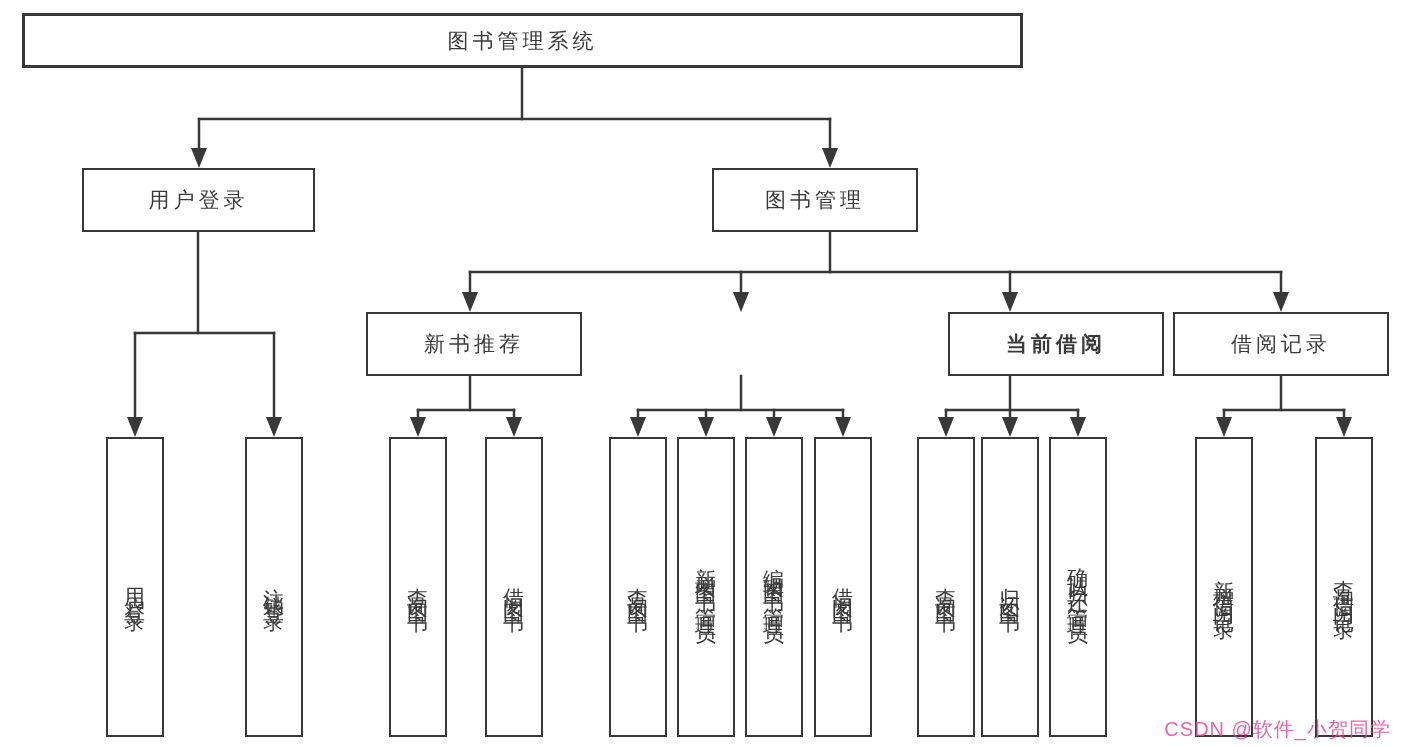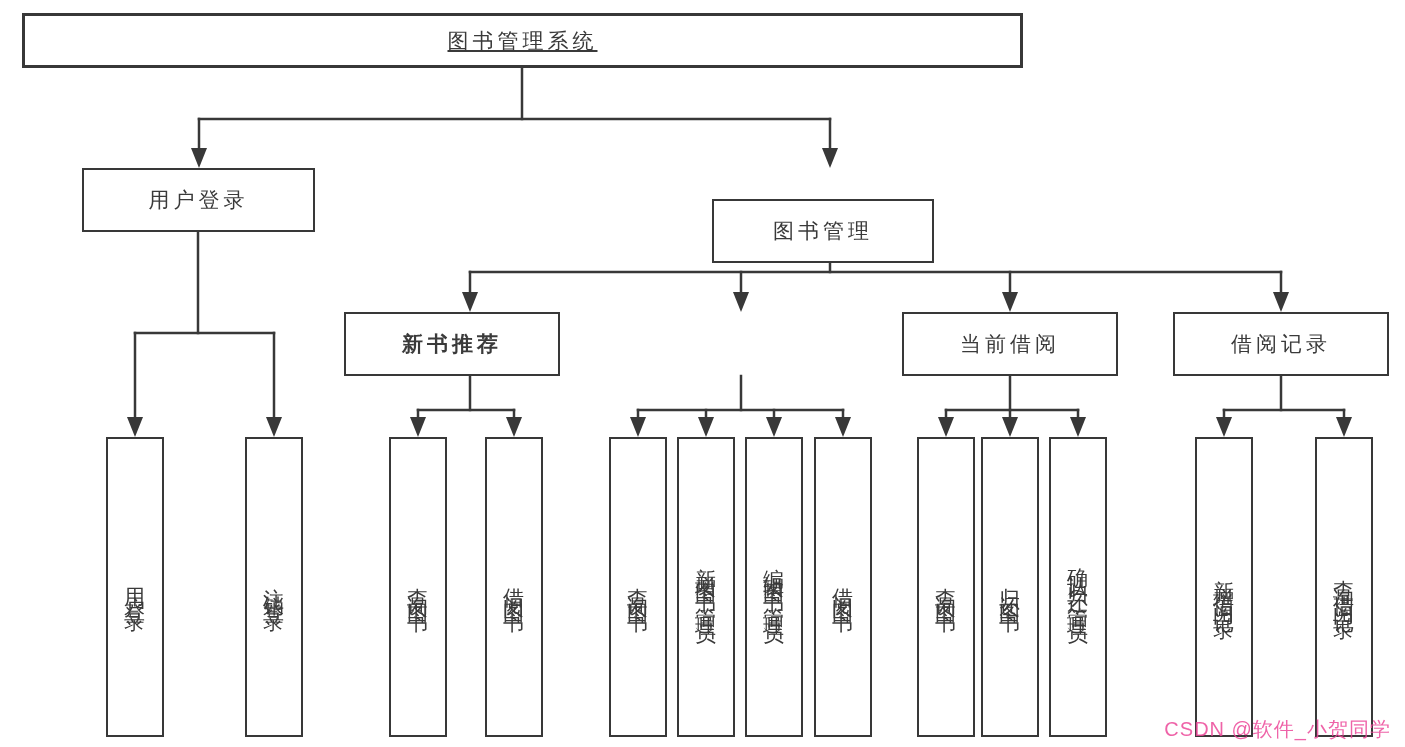--- a/index.html
+++ b/index.html
@@ -40,21 +40,20 @@
     align-items: center;
     justify-content: center;
     color: #3a3a3a;
   }
   .box.root {
     border-width: 3px;
     left: 22px;
     top: 13px;
     width: 1001px;
     height: 55px;
-    text-decoration: underline;
   }
   .box.lvl2 {
     top: 168px;
     height: 64px;
   }
   .box.lvl3 {
     top: 312px;
     height: 64px;
     width: 216px;
   }
@@ -160,28 +159,28 @@
     </g>
   </svg>
 
   <div class="box root">
     <span class="hlabel">图书管理系统</span>
   </div>
 
   <div class="box lvl2" style="left:82px;width:233px;">
     <span class="hlabel">用户登录</span>
   </div>
-  <div class="box lvl2" style="left:712px;width:222px;margin-top:31px;">
+  <div class="box lvl2" style="left:712px;width:206px;">
     <span class="hlabel">图书管理</span>
   </div>
 
-  <div class="box lvl3" style="left:344px;font-weight:bold;">
+  <div class="box lvl3" style="left:366px;">
     <span class="hlabel">新书推荐</span>
   </div>
-  <div class="box lvl3" style="left:902px;">
+  <div class="box lvl3" style="left:948px;font-weight:bold;">
     <span class="hlabel">当前借阅</span>
   </div>
   <div class="box lvl3" style="left:1173px;">
     <span class="hlabel">借阅记录</span>
   </div>
 
   <div class="box leaf" style="left:106px;">
     <span class="vtext">用户登录</span>
   </div>
   <div class="box leaf" style="left:245px;">

